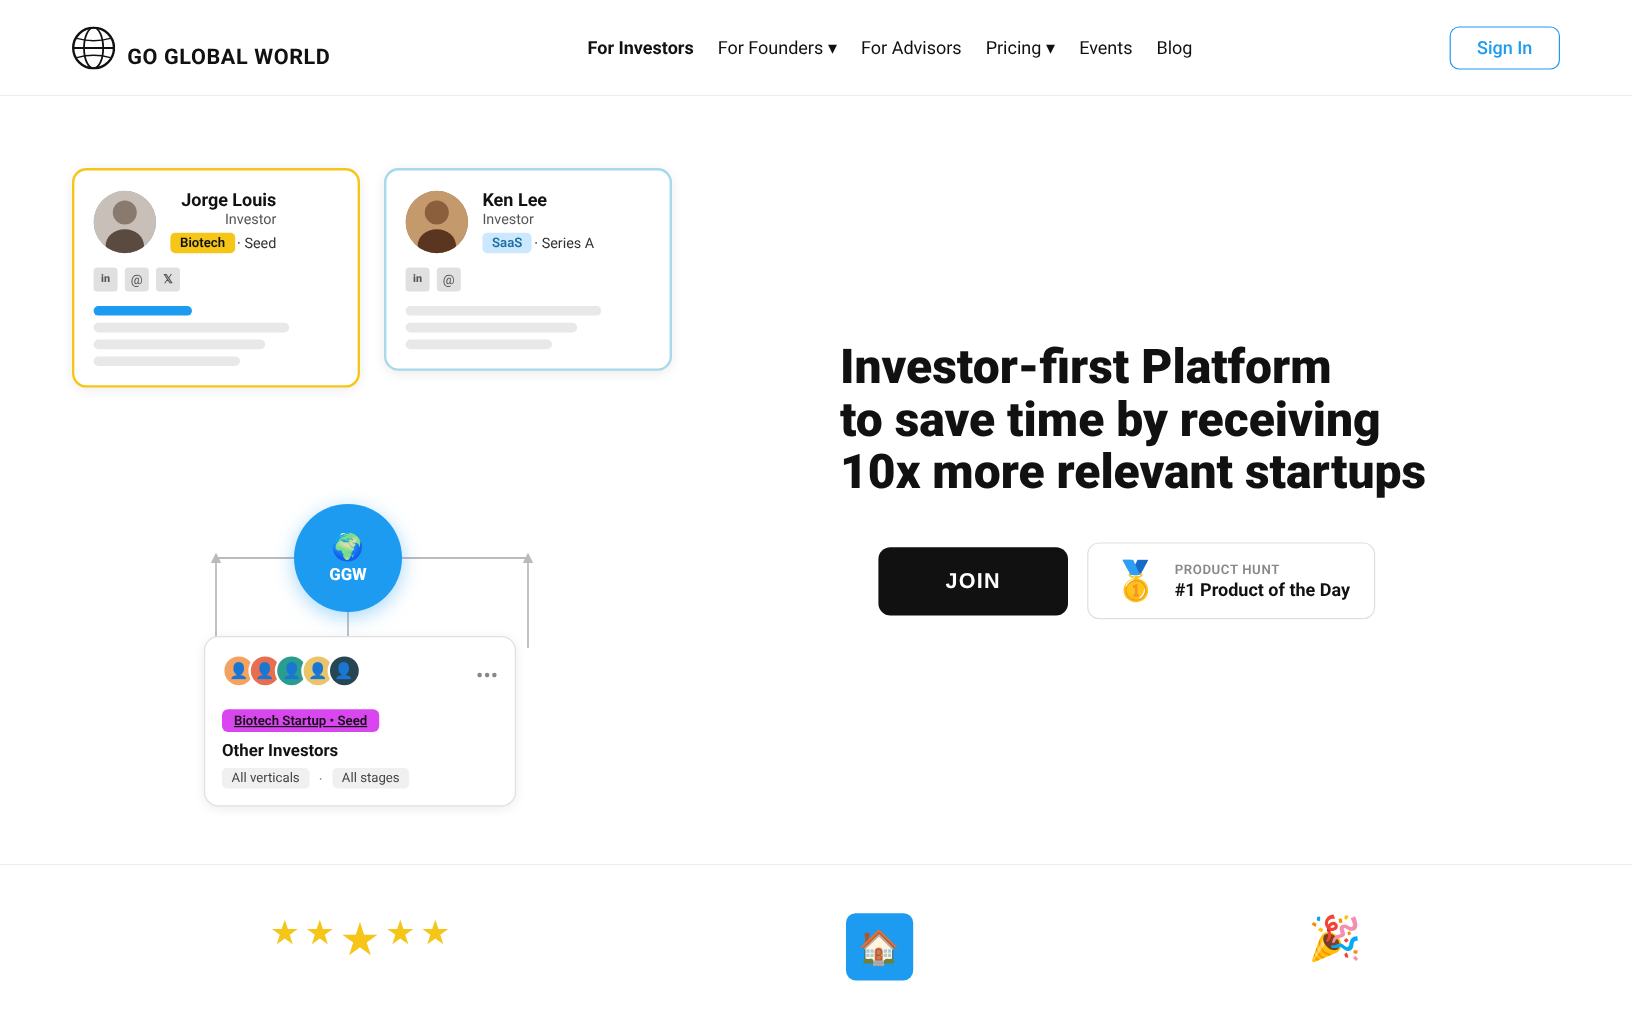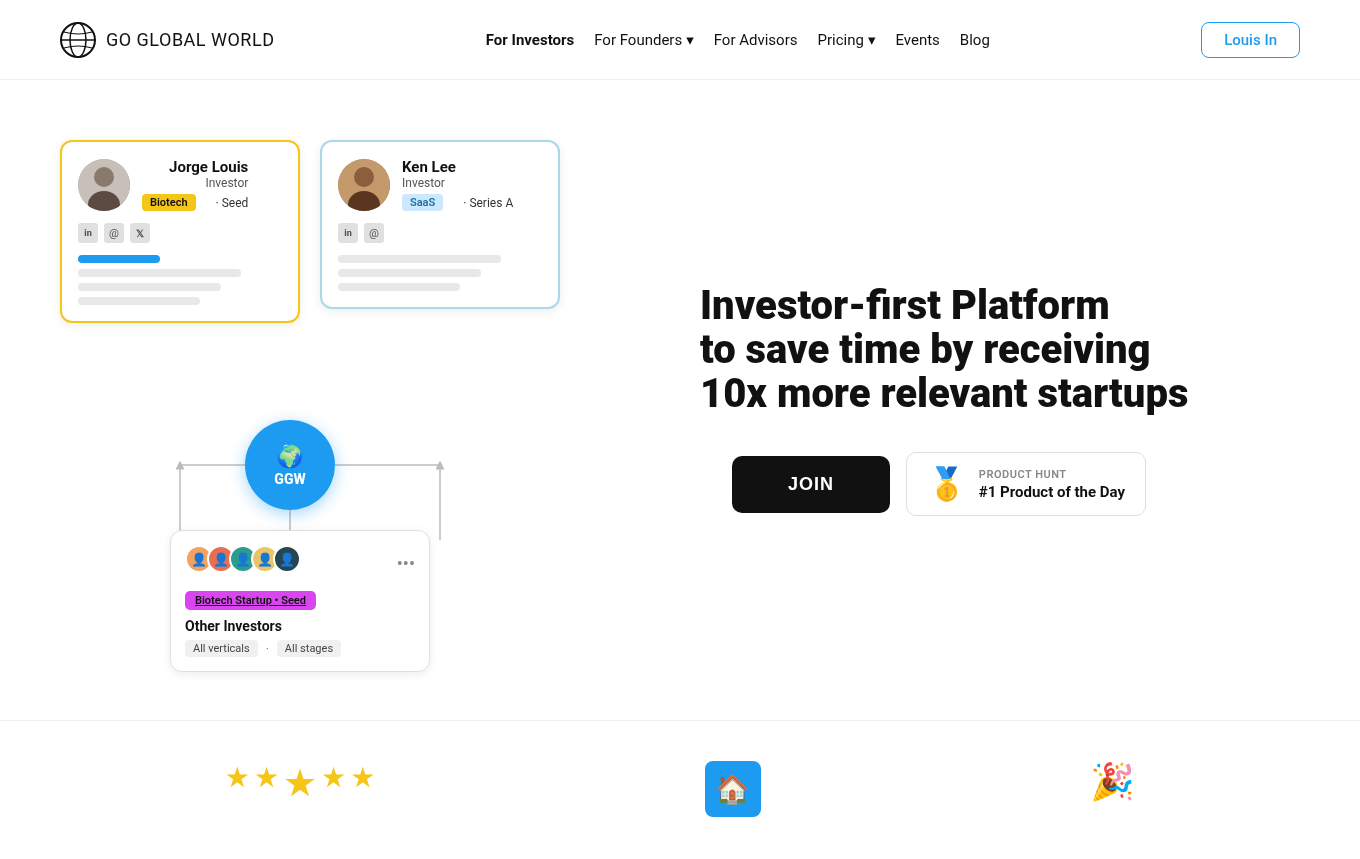--- a/index.html
+++ b/index.html
@@ -3,21 +3,21 @@
   <meta charset="utf-8">
   <style>
     * { margin: 0; padding: 0; box-sizing: border-box; }
     body { font-family: -apple-system, BlinkMacSystemFont, 'Segoe UI', Roboto, sans-serif; background: #fff; color: #111; }
 
     
     nav {
       display: flex; align-items: center; justify-content: space-between;
       padding: 0 60px; height: 80px; border-bottom: 1px solid #eee;
     }
-    .nav-logo { display: flex; align-items: center; gap: 10px; font-weight: 400; font-size: 18px; letter-spacing: 0.5px; color: #111; text-decoration: none; }
+    .nav-logo { display: flex; align-items: flex-end; gap: 10px; font-weight: 700; font-size: 18px; letter-spacing: 0.5px; color: #111; text-decoration: none; }
     .nav-logo-icon { width: 36px; height: 36px; }
     .nav-links { display: flex; align-items: center; gap: 20px; }
     .nav-link { font-size: 15px; color: #111; text-decoration: none; cursor: pointer; background: none; border: none; font-family: inherit; }
     .nav-link.active { font-weight: 700; }
     .nav-link-with-arrow { display: flex; align-items: center; gap: 4px; }
     .nav-sign-in { border: 1.5px solid #1d9bf0; color: #1d9bf0; padding: 8px 22px; border-radius: 8px; font-size: 15px; cursor: pointer; background: none; font-family: inherit; font-weight: 500; }
 
     
     .hero { display: flex; align-items: center; padding: 60px 60px 40px 60px; gap: 40px; min-height: 580px; }
     .hero-visual { flex: 0 0 580px; position: relative; height: 520px; }
@@ -32,21 +32,21 @@
       position: absolute; top: 0; left: 260px;
       width: 240px; background: #fff; border: 2px solid #a8d8ea; border-radius: 12px;
       padding: 16px; box-shadow: 0 2px 10px rgba(0,0,0,0.08);
     }
     .card-header { display: flex; align-items: center; gap: 12px; margin-bottom: 12px; }
     .card-avatar { width: 52px; height: 52px; border-radius: 50%; background: #ccc; overflow: hidden; flex-shrink: 0; }
     .card-avatar-jorge { background: linear-gradient(135deg, #bbb 0%, #888 100%); }
     .card-avatar-ken { background: linear-gradient(135deg, #c49a6c 0%, #8b5e3c 100%); }
     .card-name { font-weight: 700; font-size: 15px; }
     .card-role { font-size: 12px; color: #555; margin-bottom: 4px; }
-    .card-tags { display: flex; align-items: center; gap: 20px; flex-wrap: wrap; }
+    .card-tags { display: flex; align-items: center; gap: 2px; flex-wrap: wrap; }
     .tag-biotech { background: #f5c518; color: #111; font-size: 11px; font-weight: 600; padding: 2px 8px; border-radius: 4px; }
     .tag-saas { background: #cce8ff; color: #1d6fa0; font-size: 11px; font-weight: 600; padding: 2px 8px; border-radius: 4px; }
     .tag-stage { font-size: 12px; color: #333; }
     .card-socials { display: flex; gap: 6px; margin: 10px 0 12px 0; }
     .social-icon { width: 20px; height: 20px; background: #e0e0e0; border-radius: 3px; display: flex; align-items: center; justify-content: center; font-size: 11px; color: #555; }
     .card-bars { display: flex; flex-direction: column; gap: 6px; }
     .bar { height: 8px; border-radius: 4px; background: #e8e8e8; }
     .bar-active { background: #1d9bf0; width: 40%; }
     .bar-w80 { width: 80%; }
     .bar-w70 { width: 70%; }
@@ -125,21 +125,21 @@
       <span>▾</span>
     </button>
     <button class="nav-link">For Advisors</button>
     <button class="nav-link nav-link-with-arrow">
       <span>Pricing</span>
       <span>▾</span>
     </button>
     <button class="nav-link">Events</button>
     <button class="nav-link">Blog</button>
   </div>
-  <button class="nav-sign-in">Louis In</button>
+  <button class="nav-sign-in">Sign In</button>
 </nav>
 
 <section class="hero">
 
   <div class="hero-visual">
 
     <svg class="connectors" viewBox="0 0 580 520" xmlns="http://www.w3.org/2000/svg">
 
       <line x1="120" y1="400" x2="120" y2="325" stroke="#bbb" stroke-width="1.5" marker-end="url(#arr)"></line>
       <line x1="120" y1="325" x2="225" y2="325" stroke="#bbb" stroke-width="1.5"></line>

